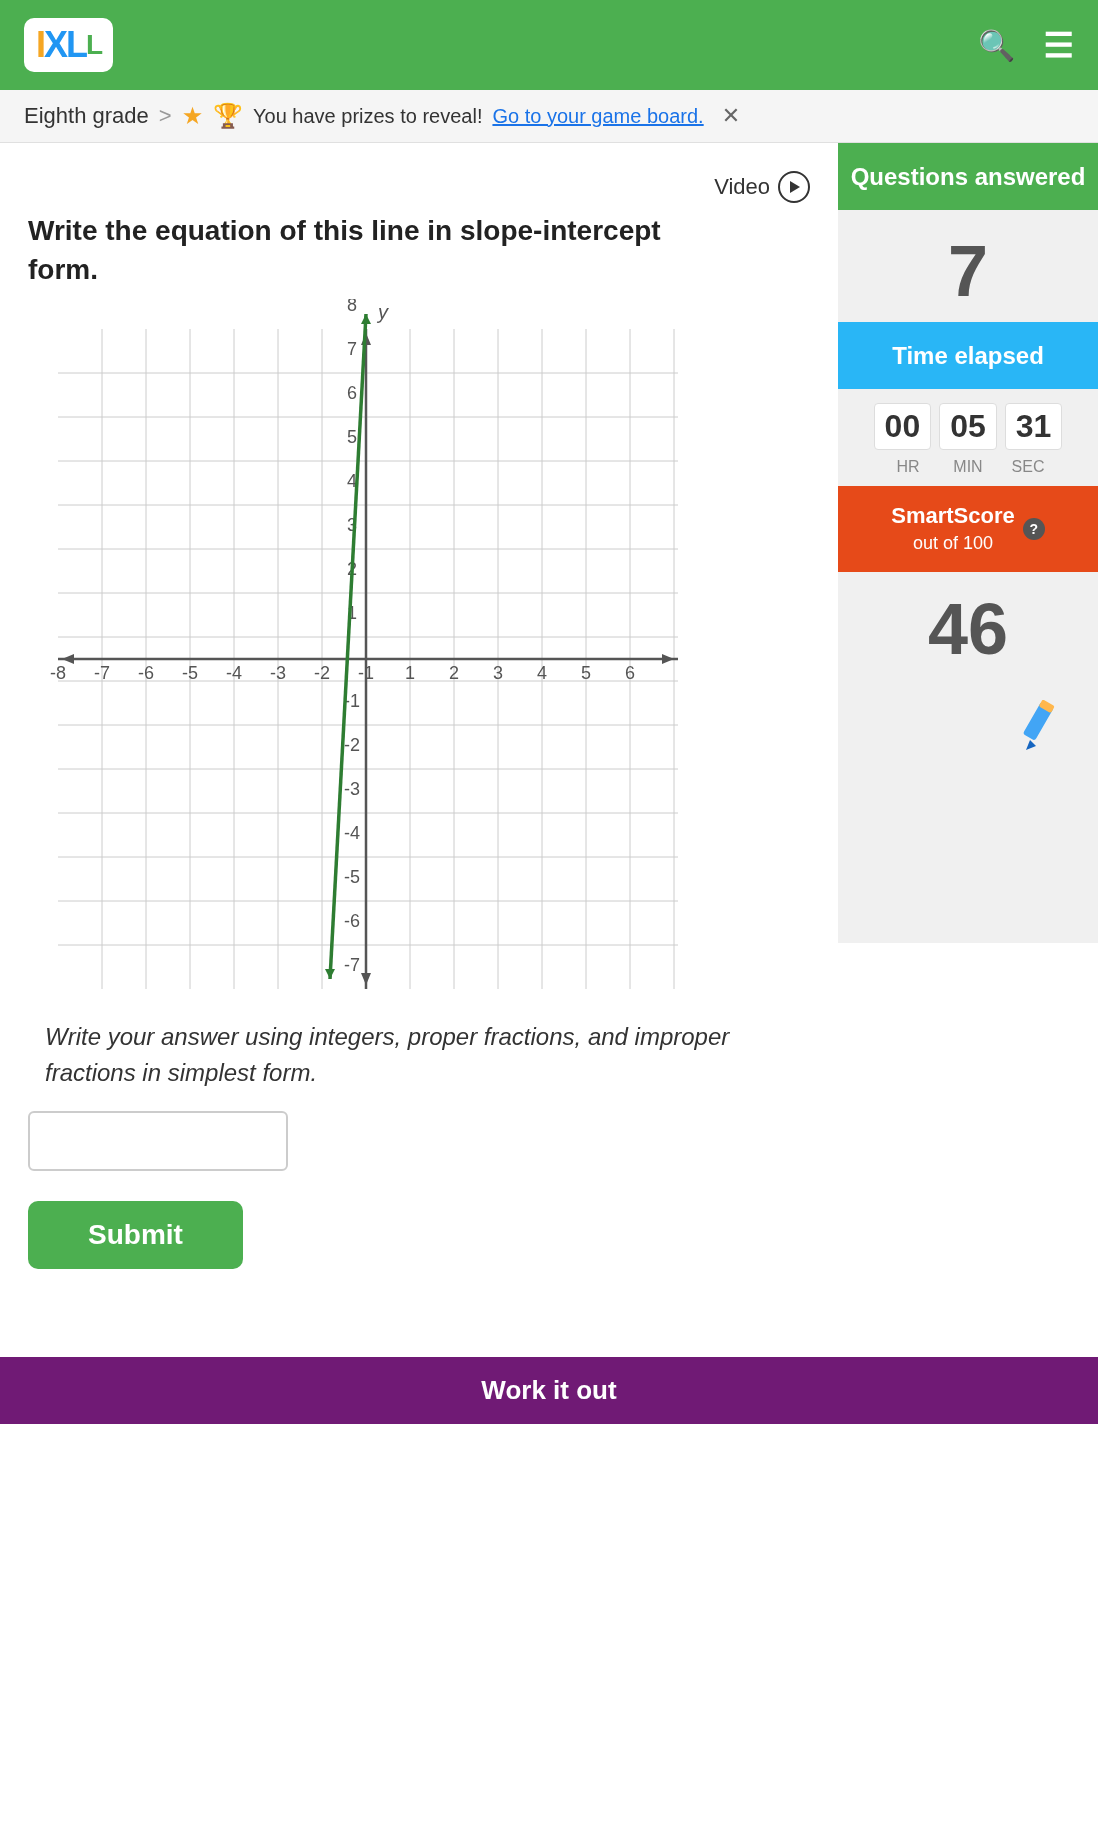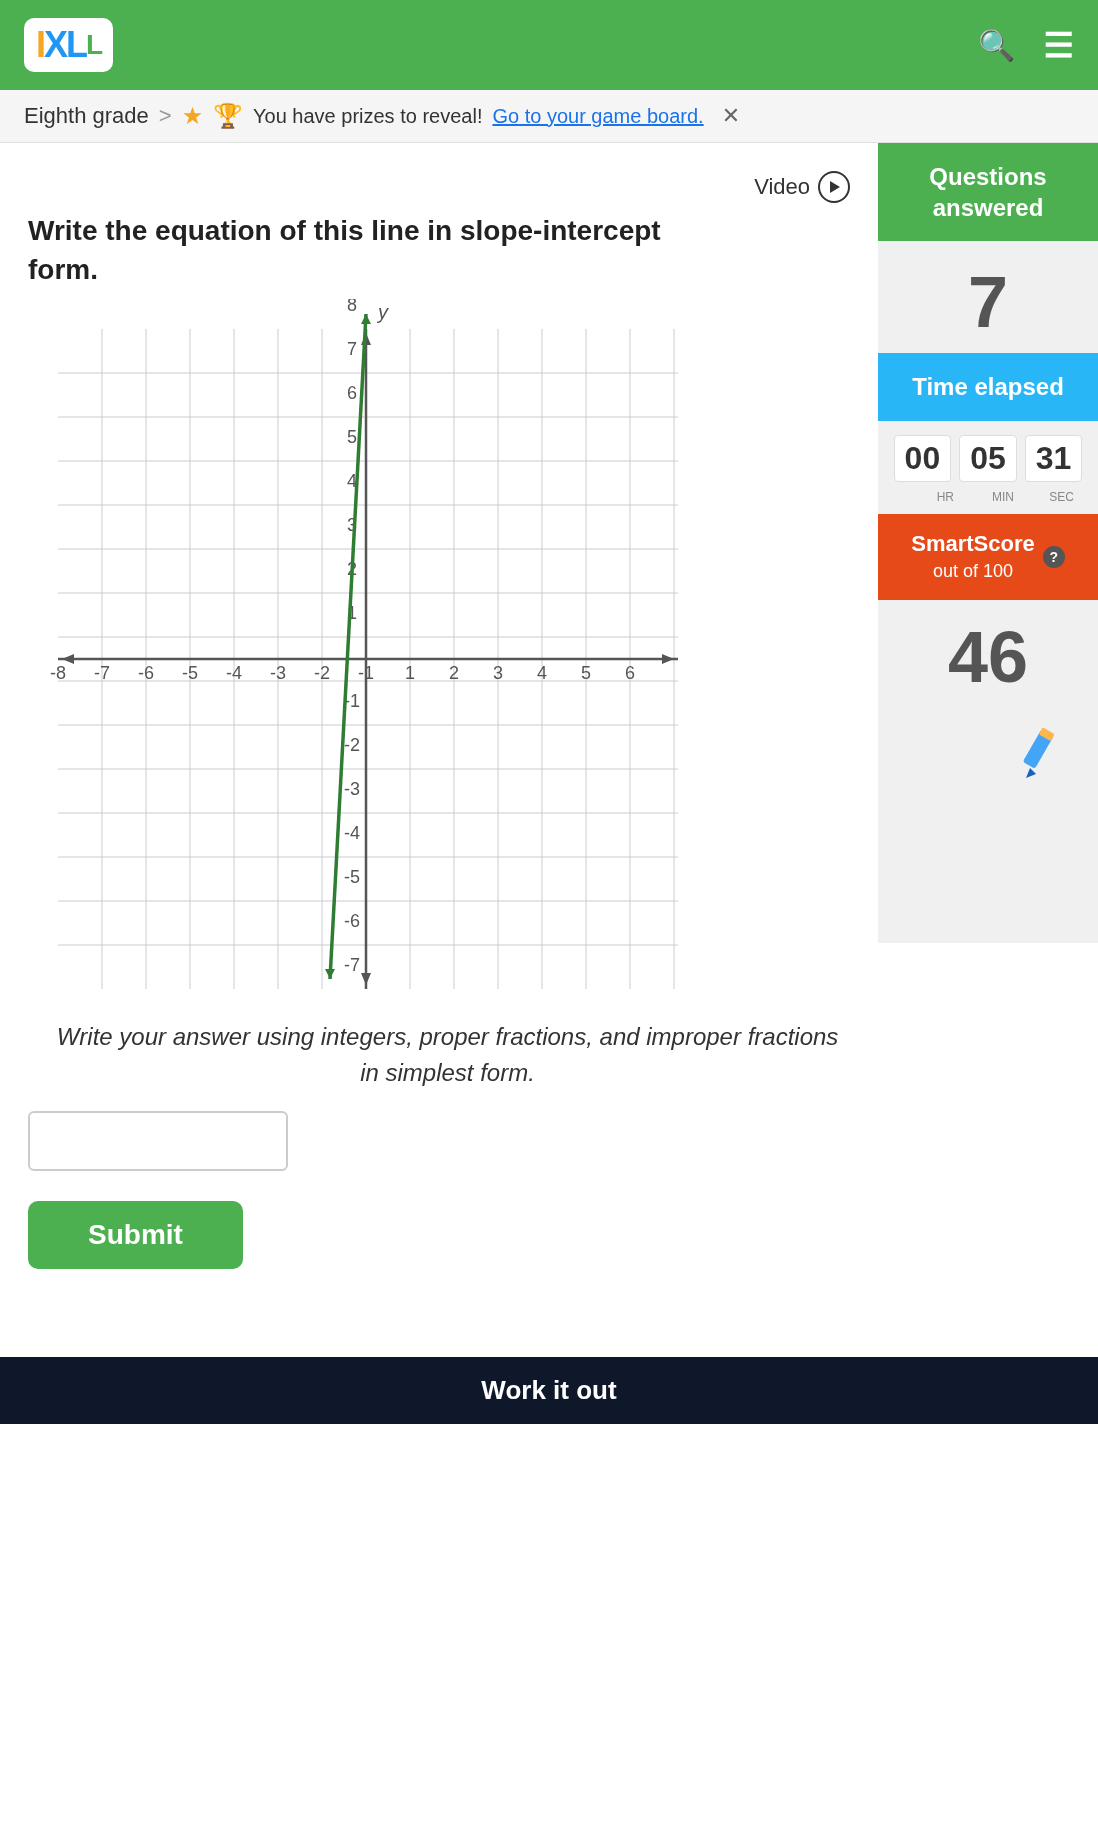--- a/index.html
+++ b/index.html
@@ -76,21 +76,21 @@
     }
 
     
     .content {
       flex: 1;
       padding: 28px 28px 20px 28px;
     }
 
     
     .sidebar {
-      width: 220px;
+      width: 260px;
       background: #f0f0f0;
       display: flex;
       flex-direction: column;
       align-items: stretch;
       padding: 0;
       min-height: 800px;
     }
     .video-label {
       font-size: 22px;
       color: #333;
@@ -158,24 +158,24 @@
       display: block;
       text-align: right;
     }
     .time-label-row {
       display: flex;
       justify-content: center;
       gap: 8px;
       padding: 4px 12px 10px 12px;
     }
     .time-unit {
-      font-size: 12px;
+      font-size: 16px;
       color: #888;
       min-width: 52px;
-      text-align: right;
+      text-align: center;
     }
 
     .smartscore-box {
       background: #e64a19;
       color: white;
       font-size: 22px;
       font-weight: bold;
       text-align: center;
       padding: 17px 12px;
       display: flex;
@@ -225,21 +225,20 @@
       margin: 10px 0 20px 0;
     }
 
     
     .answer-instruction {
       font-size: 24px;
       font-style: italic;
       color: #333;
       margin: 10px 0 20px 17px;
       line-height: 1.5;
-      text-align: center;
     }
 
     
     .answer-input {
       width: 260px;
       height: 60px;
       border: 2px solid #ccc;
       border-radius: 6px;
       font-size: 24px;
       padding: 8px 14px;
@@ -483,15 +482,15 @@
       <svg width="60" height="60" viewBox="0 0 60 60">
         <rect x="10" y="8" width="14" height="38" rx="3" ry="3" fill="#42a5f5" transform="rotate(30,30,30)"></rect>
         <polygon points="8,50 18,46 12,40" fill="#1565c0"></polygon>
         <rect x="10" y="6" width="14" height="8" rx="2" fill="#ffb74d" transform="rotate(30,30,30)"></rect>
       </svg>
     </div>
 
   </div>
 </div>
 
-<div style="background:#0f172a; color:white; font-size:26px; font-weight:bold; text-align:center; padding:18px; margin-top:40px;">
+<div style="background:#701a75; color:white; font-size:26px; font-weight:bold; text-align:center; padding:18px; margin-top:40px;">
   <span>Work it out</span>
 </div>
 
 </body></html>

